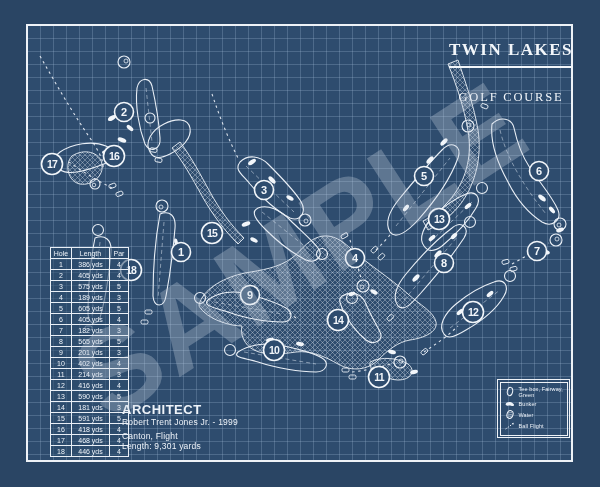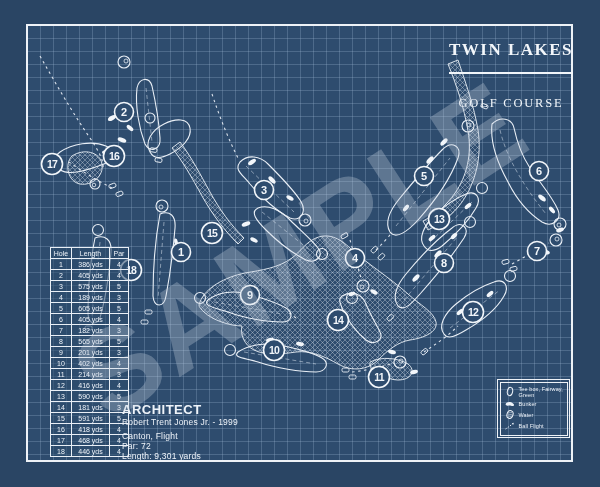--- a/index.html
+++ b/index.html
@@ -31,21 +31,21 @@
   .marker-c{fill:#2e4c6e;stroke:#f2f6fa;stroke-width:1.6;}
   .marker-t{fill:#f2f6fa;font-family:"Liberation Sans",sans-serif;font-weight:bold;}
 
   
   #title-block{
     position:absolute;left:431px;top:40px;width:160px;text-align:center;z-index:10;
     color:#f2f6fa;font-family:"Liberation Serif", serif;
   }
   #title-block .main{
     display:inline-block;font-size:17px;font-weight:bold;letter-spacing:1.5px;
-    border-bottom:2px solid #f2f6fa;padding-bottom:12px;
+    border-bottom:2px solid #f2f6fa;padding-bottom:6px;
   }
   #title-block .sub{font-size:12.5px;letter-spacing:1.8px;margin-top:22px;}
 
   
   #scorecard{
     position:absolute;left:50px;top:247px;z-index:8;
     border-collapse:collapse;color:#eef3f9;font-size:7px;line-height:1;
     background:rgba(46,76,110,0.55);
   }
   #scorecard th,#scorecard td{
@@ -455,21 +455,20 @@
         <td class="c-len">446 yds</td>
         <td class="c-par">4</td>
       </tr>
     </tbody>
 </table>
 
 <div id="architect">
   <div class="head">ARCHITECT</div>
   <div class="name">Robert Trent Jones Jr.  -  1999</div>
   <div>Canton, Flight</div>
-  <div>Par: 72</div>
   <div>Length: 9,301 yards</div>
 </div>
 
 <div id="legend">
   <div class="inner">
     <div class="leg-row">
       <svg class="leg-icon" viewBox="0 0 12 11">
         <ellipse cx="6" cy="5.5" rx="2.6" ry="4.2" fill="none" stroke="#eef3f9" stroke-width="1" transform="rotate(12 6 5.5)"></ellipse>
       </svg>
       <div class="leg-label">Tee box, Fairway, Green</div>

